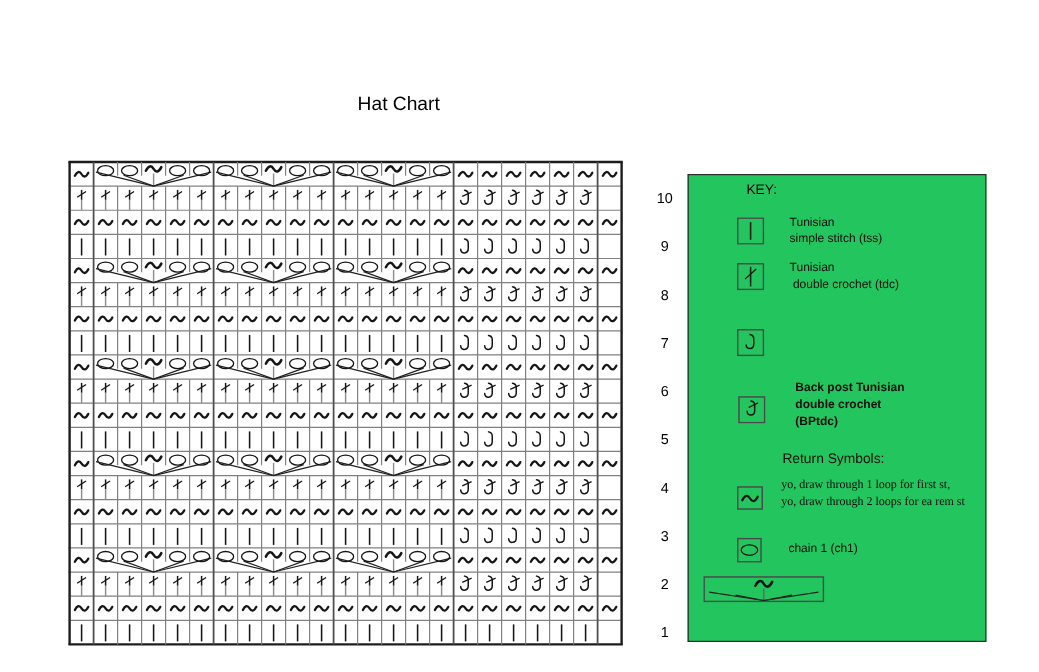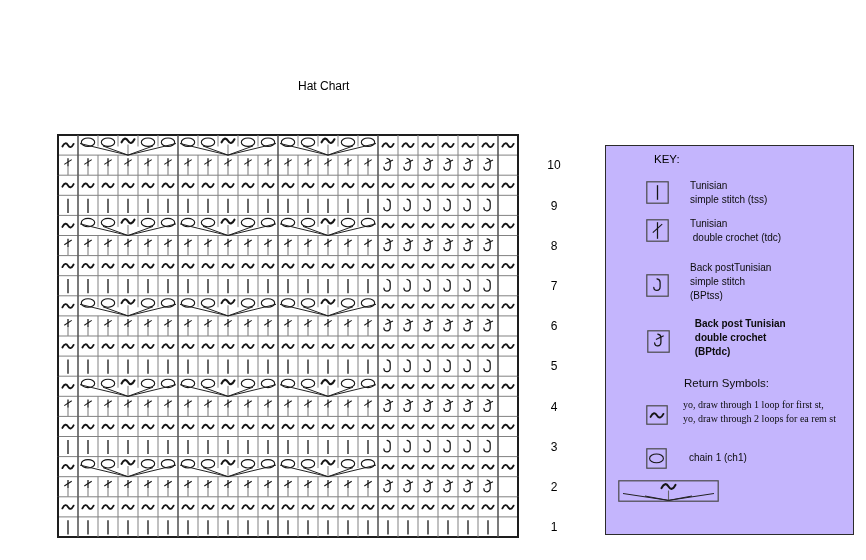--- a/index.html
+++ b/index.html
@@ -1,20 +1,20 @@
 <!DOCTYPE html>
 <html><head>
 <meta charset="utf-8">
 <style>
   html,body{margin:0;padding:0;width:866px;height:560px;background:#ffffff;
     font-family:"Liberation Sans",sans-serif;position:relative;overflow:hidden;}
-  .page-title{position:absolute;left:298px;top:79px;font-size:12px;color:#000;}
+  .page-title{position:absolute;left:298px;top:79px;font-size:16px;color:#000;}
   #chart-svg{position:absolute;left:50px;top:130px;}
-  #key-panel{position:absolute;left:605px;top:145px;width:249px;height:390px;
-    border:1.5px solid #2b2b2b;box-sizing:border-box;background:#c4b5fd;}
+  #key-panel{position:absolute;left:573px;top:145px;width:249px;height:390px;
+    border:1.5px solid #2b2b2b;box-sizing:border-box;background:#22c55e;}
   .key-heading{position:absolute;left:48px;top:7px;font-size:11.5px;color:#000;}
   .key-return-heading{position:absolute;left:78px;top:231px;font-size:11.5px;color:#0d0d0d;}
   .key-label{position:absolute;font-size:10px;line-height:14px;color:#0d0d0d;white-space:pre;}
   .key-sym{position:absolute;}
 </style>
 </head>
 <body>
 
 <div class="page-title">Hat Chart</div>
 
@@ -1300,23 +1300,20 @@
       <rect x="0.8" y="0.8" width="21.4" height="21.4" stroke="#4a4a4a" stroke-width="1.2" fill="none"></rect>
       <line x1="11.5" y1="3.2" x2="11.5" y2="19.8" stroke="#161616" stroke-width="1.25" stroke-linecap="butt"></line>
       <line x1="6.8" y1="13.6" x2="16.2" y2="5.2" stroke="#161616" stroke-width="1.1" stroke-linecap="butt"></line>
     </svg>
     <div class="key-label" style="left: 84px; top: 71px;">Tunisian
  double crochet (tdc)</div>
     <svg width="23" height="23" class="key-sym" style="left: 40px; top: 128px;">
       <rect x="0.8" y="0.8" width="21.4" height="21.4" stroke="#4a4a4a" stroke-width="1.2" fill="none"></rect>
       <path d="M 11 4.8 Q 14.100000000000001 5.3999999999999995 14.100000000000001 8.2 L 14.100000000000001 12.8 C 14.100000000000001 17.4 7.800000000000001 17.8 7.800000000000001 13.399999999999999" stroke="#161616" stroke-width="1.25" fill="none" stroke-linecap="round"></path>
     </svg>
-    <div class="key-label" style="left: 84px; top: 115px;">Back postTunisian
-simple stitch
-(BPtss)</div>
     <svg width="23" height="23" class="key-sym" style="left: 41px; top: 184px;">
       <rect x="0.8" y="0.8" width="21.4" height="21.4" stroke="#4a4a4a" stroke-width="1.2" fill="none"></rect>
       <path d="M 10.799999999999999 4.2 Q 13.899999999999999 4.8 13.899999999999999 7.6 L 13.899999999999999 12.2 C 13.899999999999999 16.8 7.6 17.2 7.6 12.8" stroke="#161616" stroke-width="1.25" fill="none" stroke-linecap="round"></path>
       <line x1="8.9" y1="9.6" x2="16.7" y2="5.8" stroke="#161616" stroke-width="1.1" stroke-linecap="butt"></line>
     </svg>
     <div class="key-label" style="left: 86px; top: 171px; font-weight: bold;"> Back post Tunisian
  double crochet
  (BPtdc)</div>
     <svg width="22" height="20" class="key-sym" style="left: 40px; top: 259px;">
       <rect x="0.8" y="0.8" width="20.4" height="18.4" stroke="#4a4a4a" stroke-width="1.2" fill="none"></rect>

